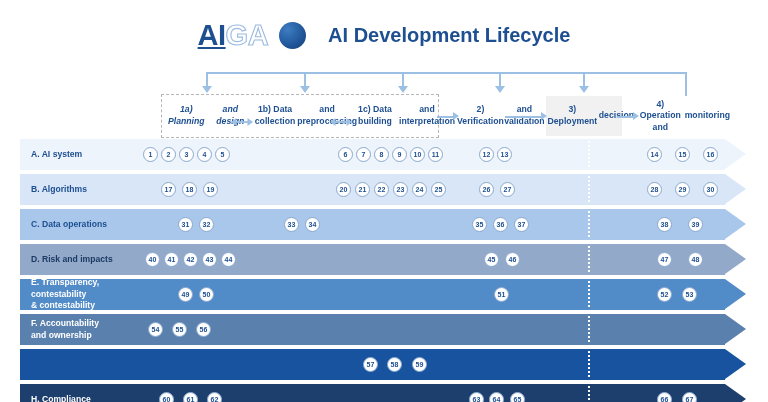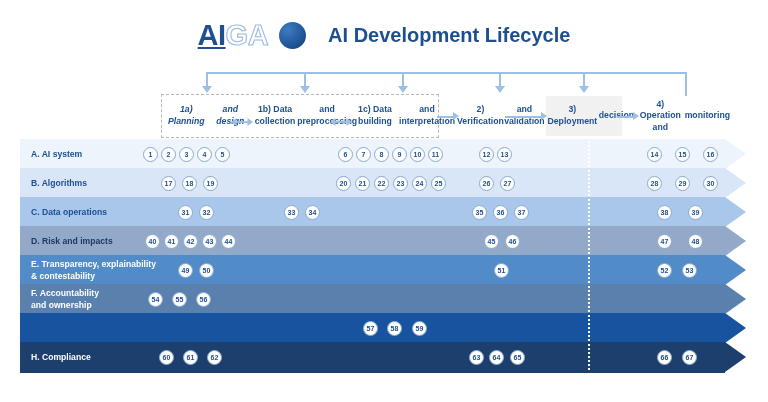--- a/index.html
+++ b/index.html
@@ -50,21 +50,21 @@
   }
   #phase-deploy-bg{position:absolute;left:546px;top:24px;width:76px;height:40px;background:#f1f1f1;}
   .lr-arrow{
     position:absolute;top:42px;color:#9cc0e4;font-size:15px;line-height:1;
   }
   .r-arrow-line{position:absolute;top:44px;height:1.6px;background:#9cc0e4;}
   .r-arrow-head{position:absolute;top:40.4px;width:0;height:0;border-top:4.2px solid transparent;border-bottom:4.2px solid transparent;border-left:6px solid #9cc0e4;}
 
   
   #bands{position:absolute;left:0;top:139px;width:768px;}
-  .band-row{position:relative;height:25px;margin-bottom:4px;}
+  .band-row{position:relative;height:25px;margin-bottom:10px;}
   .band-body{
     position:absolute;left:20px;top:0;height:31px;width:705px;
   }
   .band-tip{
     position:absolute;left:725px;top:0;width:0;height:0;
     border-top:15.5px solid transparent;border-bottom:15.5px solid transparent;
     border-left:21px solid #ccc;
   }
   .band-label{
     position:absolute;left:31px;top:0;height:31px;width:125px;
@@ -242,21 +242,21 @@
         <div class="chip" style="left: 505px;">46</div>
         <div class="chip" style="left: 657px;">47</div>
         <div class="chip" style="left: 688px;">48</div>
       </div>
     </div>
     <div class="band-row">
       <div class="band-body" style="background: rgb(81, 139, 200);"></div>
       <div class="band-tip" style="border-left-color: rgb(81, 139, 200);"></div>
       <div class="divider-dot"></div>
       <div class="band-label" style="color: rgb(255, 255, 255);">
-        <div>E. Transparency, explainability</div>
+        <div>E. Transparency, contestability</div>
         <div>&amp; contestability</div>
       </div>
       <div class="chips">
         <div class="chip" style="left: 178px;">49</div>
         <div class="chip" style="left: 199px;">50</div>
         <div class="chip" style="left: 494px;">51</div>
         <div class="chip" style="left: 657px;">52</div>
         <div class="chip" style="left: 682px;">53</div>
       </div>
     </div>

